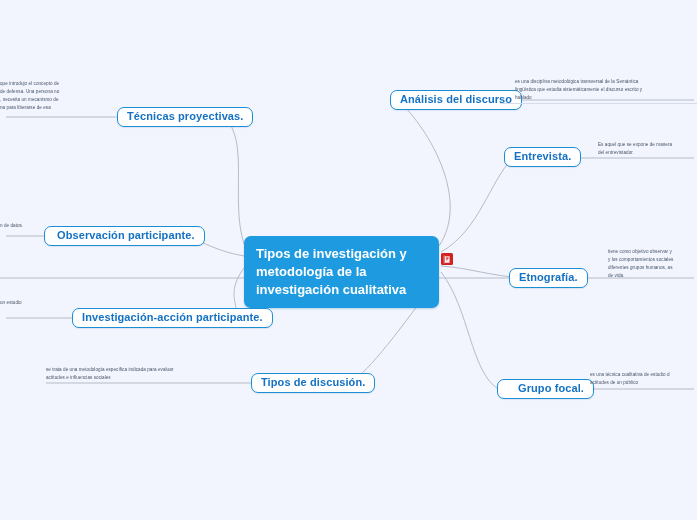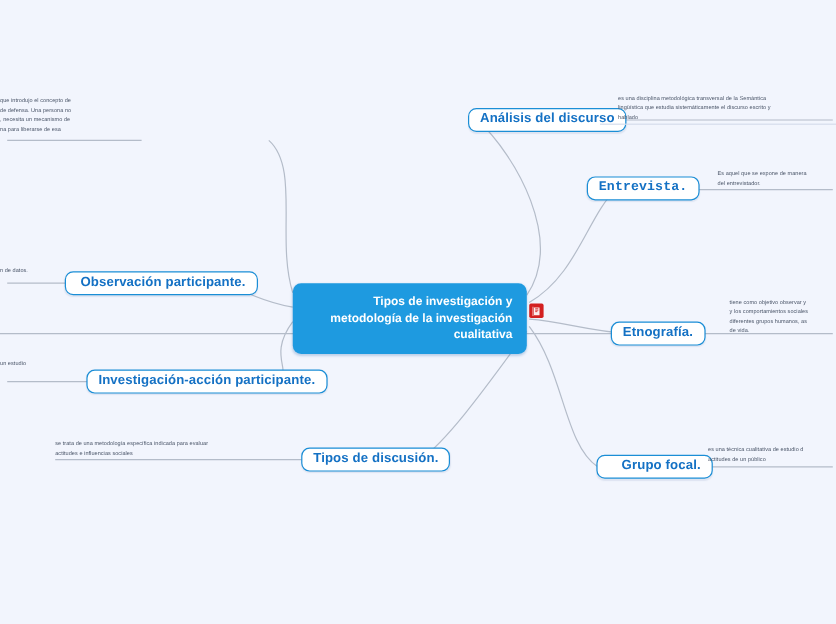--- a/index.html
+++ b/index.html
@@ -46,26 +46,26 @@
     box-sizing: border-box;
     left: 244px;
     top: 236px;
     width: 195px;
     min-height: 50px;
     background: #1e9ae0;
     border: none;
     border-radius: 7px;
     color: #ffffff;
     font-weight: bold;
-    font-size: 10px;
+    font-size: 13px;
     line-height: 1.38;
     padding: 9px 12px 9px 12px;
     display: flex;
     align-items: center;
-    text-align: right;
+    text-align: left;
     box-shadow: 0 1px 2px rgba(30,100,170,0.25);
   }
   .attach-icon {
     position: absolute;
     left: 441px;
     top: 253px;
     width: 12px;
     height: 12px;
     background: #d32020;
     border-radius: 1.5px;
@@ -133,21 +133,21 @@
   </div>
 
   <div class="node" style="left:390px; top:90px;">
     <span>Análisis del discurso</span>
   </div>
   <div class="note" style="left:515px; top:78px; width:180px;">es una disciplina metodológica transversal de la Semántica
 lingüística que estudia sistemáticamente el discurso escrito y
 hablado</div>
   <div class="note-rule" style="left:500px; top:103px; width:197px;"></div>
 
-  <div class="node" style="left:489px; top:147px;font-family:Liberation Mono, monospace;">
+  <div class="node" style="left:504px; top:147px;">
     <span>Entrevista.</span>
   </div>
   <div class="note" style="left:598px; top:141px; width:99px;">Es aquel que se expone de manera
 del entrevistador.</div>
 
   <div class="node" style="left:509px; top:268px;">
     <span>Etnografía.</span>
   </div>
   <div class="note" style="left:608px; top:248px; width:92px;">tiene como objetivo observar y
 y los comportamientos sociales
@@ -164,23 +164,26 @@
     <span>Tipos de discusión.</span>
   </div>
   <div class="note" style="left:46px; top:366px; width:196px;">se trata de una metodología específica indicada para evaluar
 actitudes e influencias sociales</div>
 
   <div class="node" style="left:72px; top:308px;">
     <span>Investigación-acción participante.</span>
   </div>
   <div class="note" style="left:0px; top:299px; width:60px;">un estudio</div>
 
-  <div class="node" style="left:54px; top:226px;padding-left:12px;">
+  <div class="node" style="left:44px; top:226px;padding-left:12px;">
     <span>Observación participante.</span>
   </div>
   <div class="note" style="left:0px; top:222px; width:55px;">n de datos.</div>
 
+  <div class="node" style="left:117px; top:107px;">
+    <span>Técnicas proyectivas.</span>
+  </div>
   <div class="note" style="left:0px; top:80px; width:86px;">que introdujo el concepto de
 de defensa. Una persona no
 , necesita un mecanismo de
 na para liberarse de esa</div>
 
 </div>
 
 </body></html>

